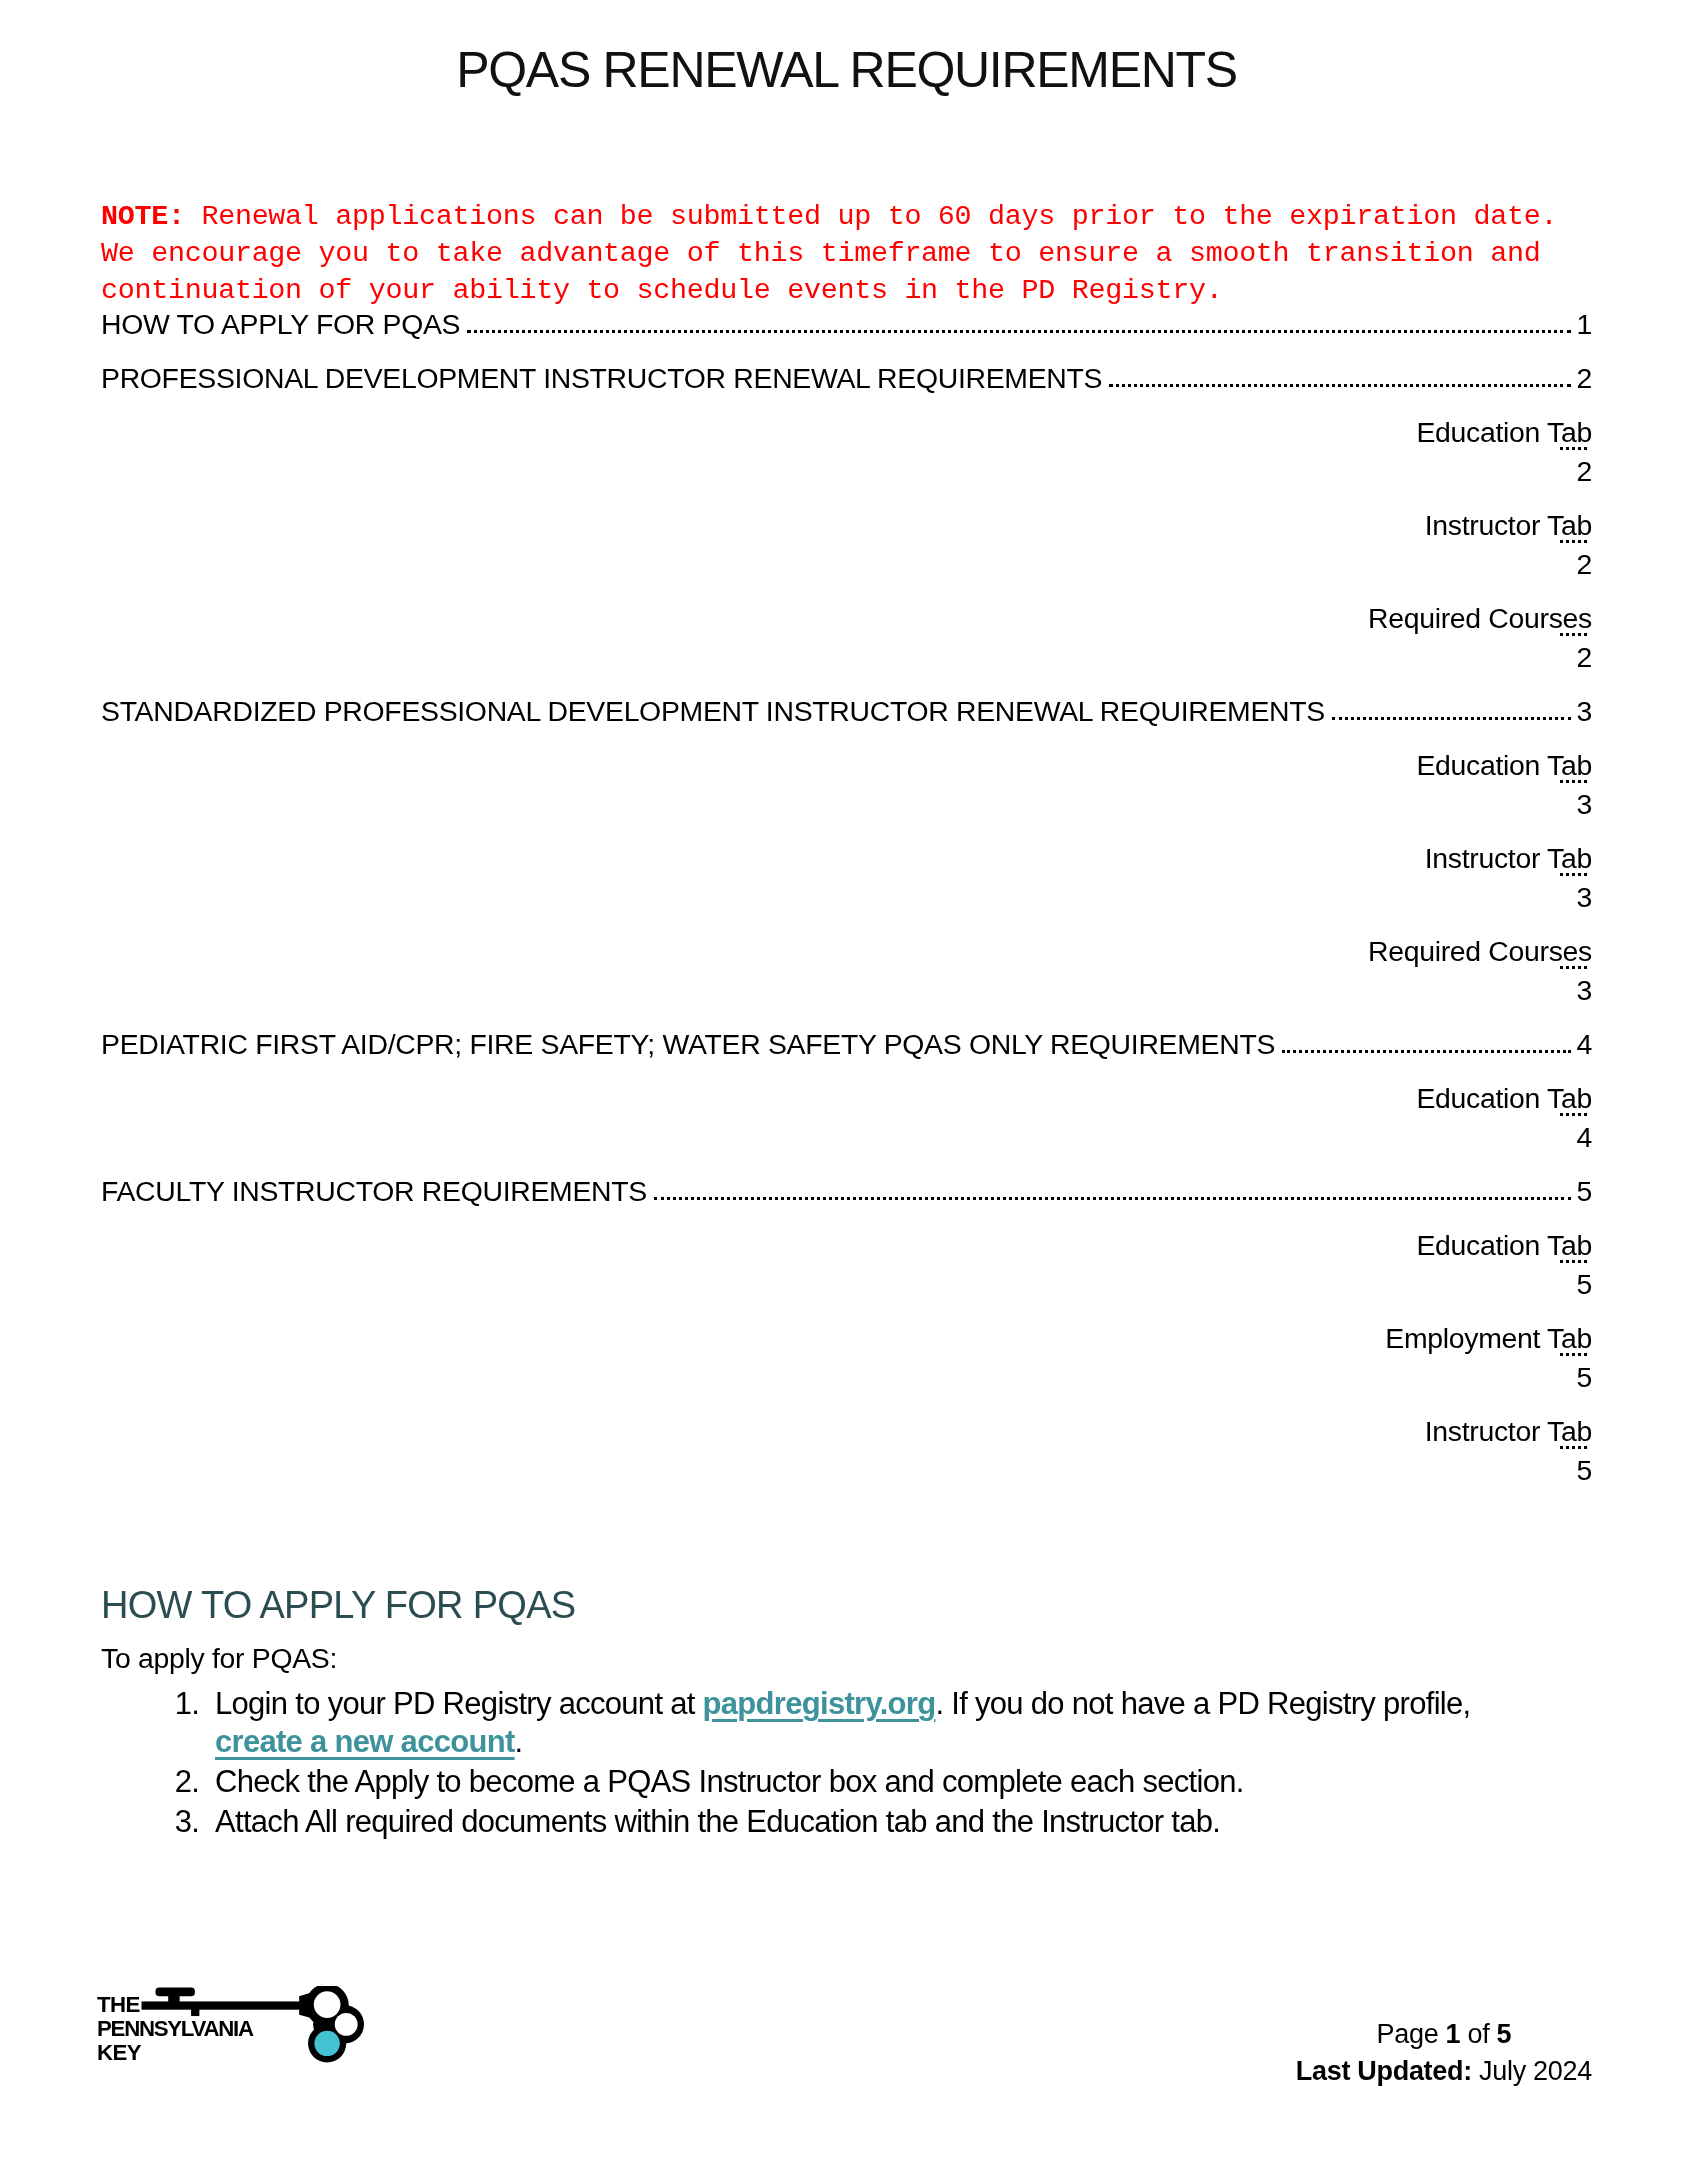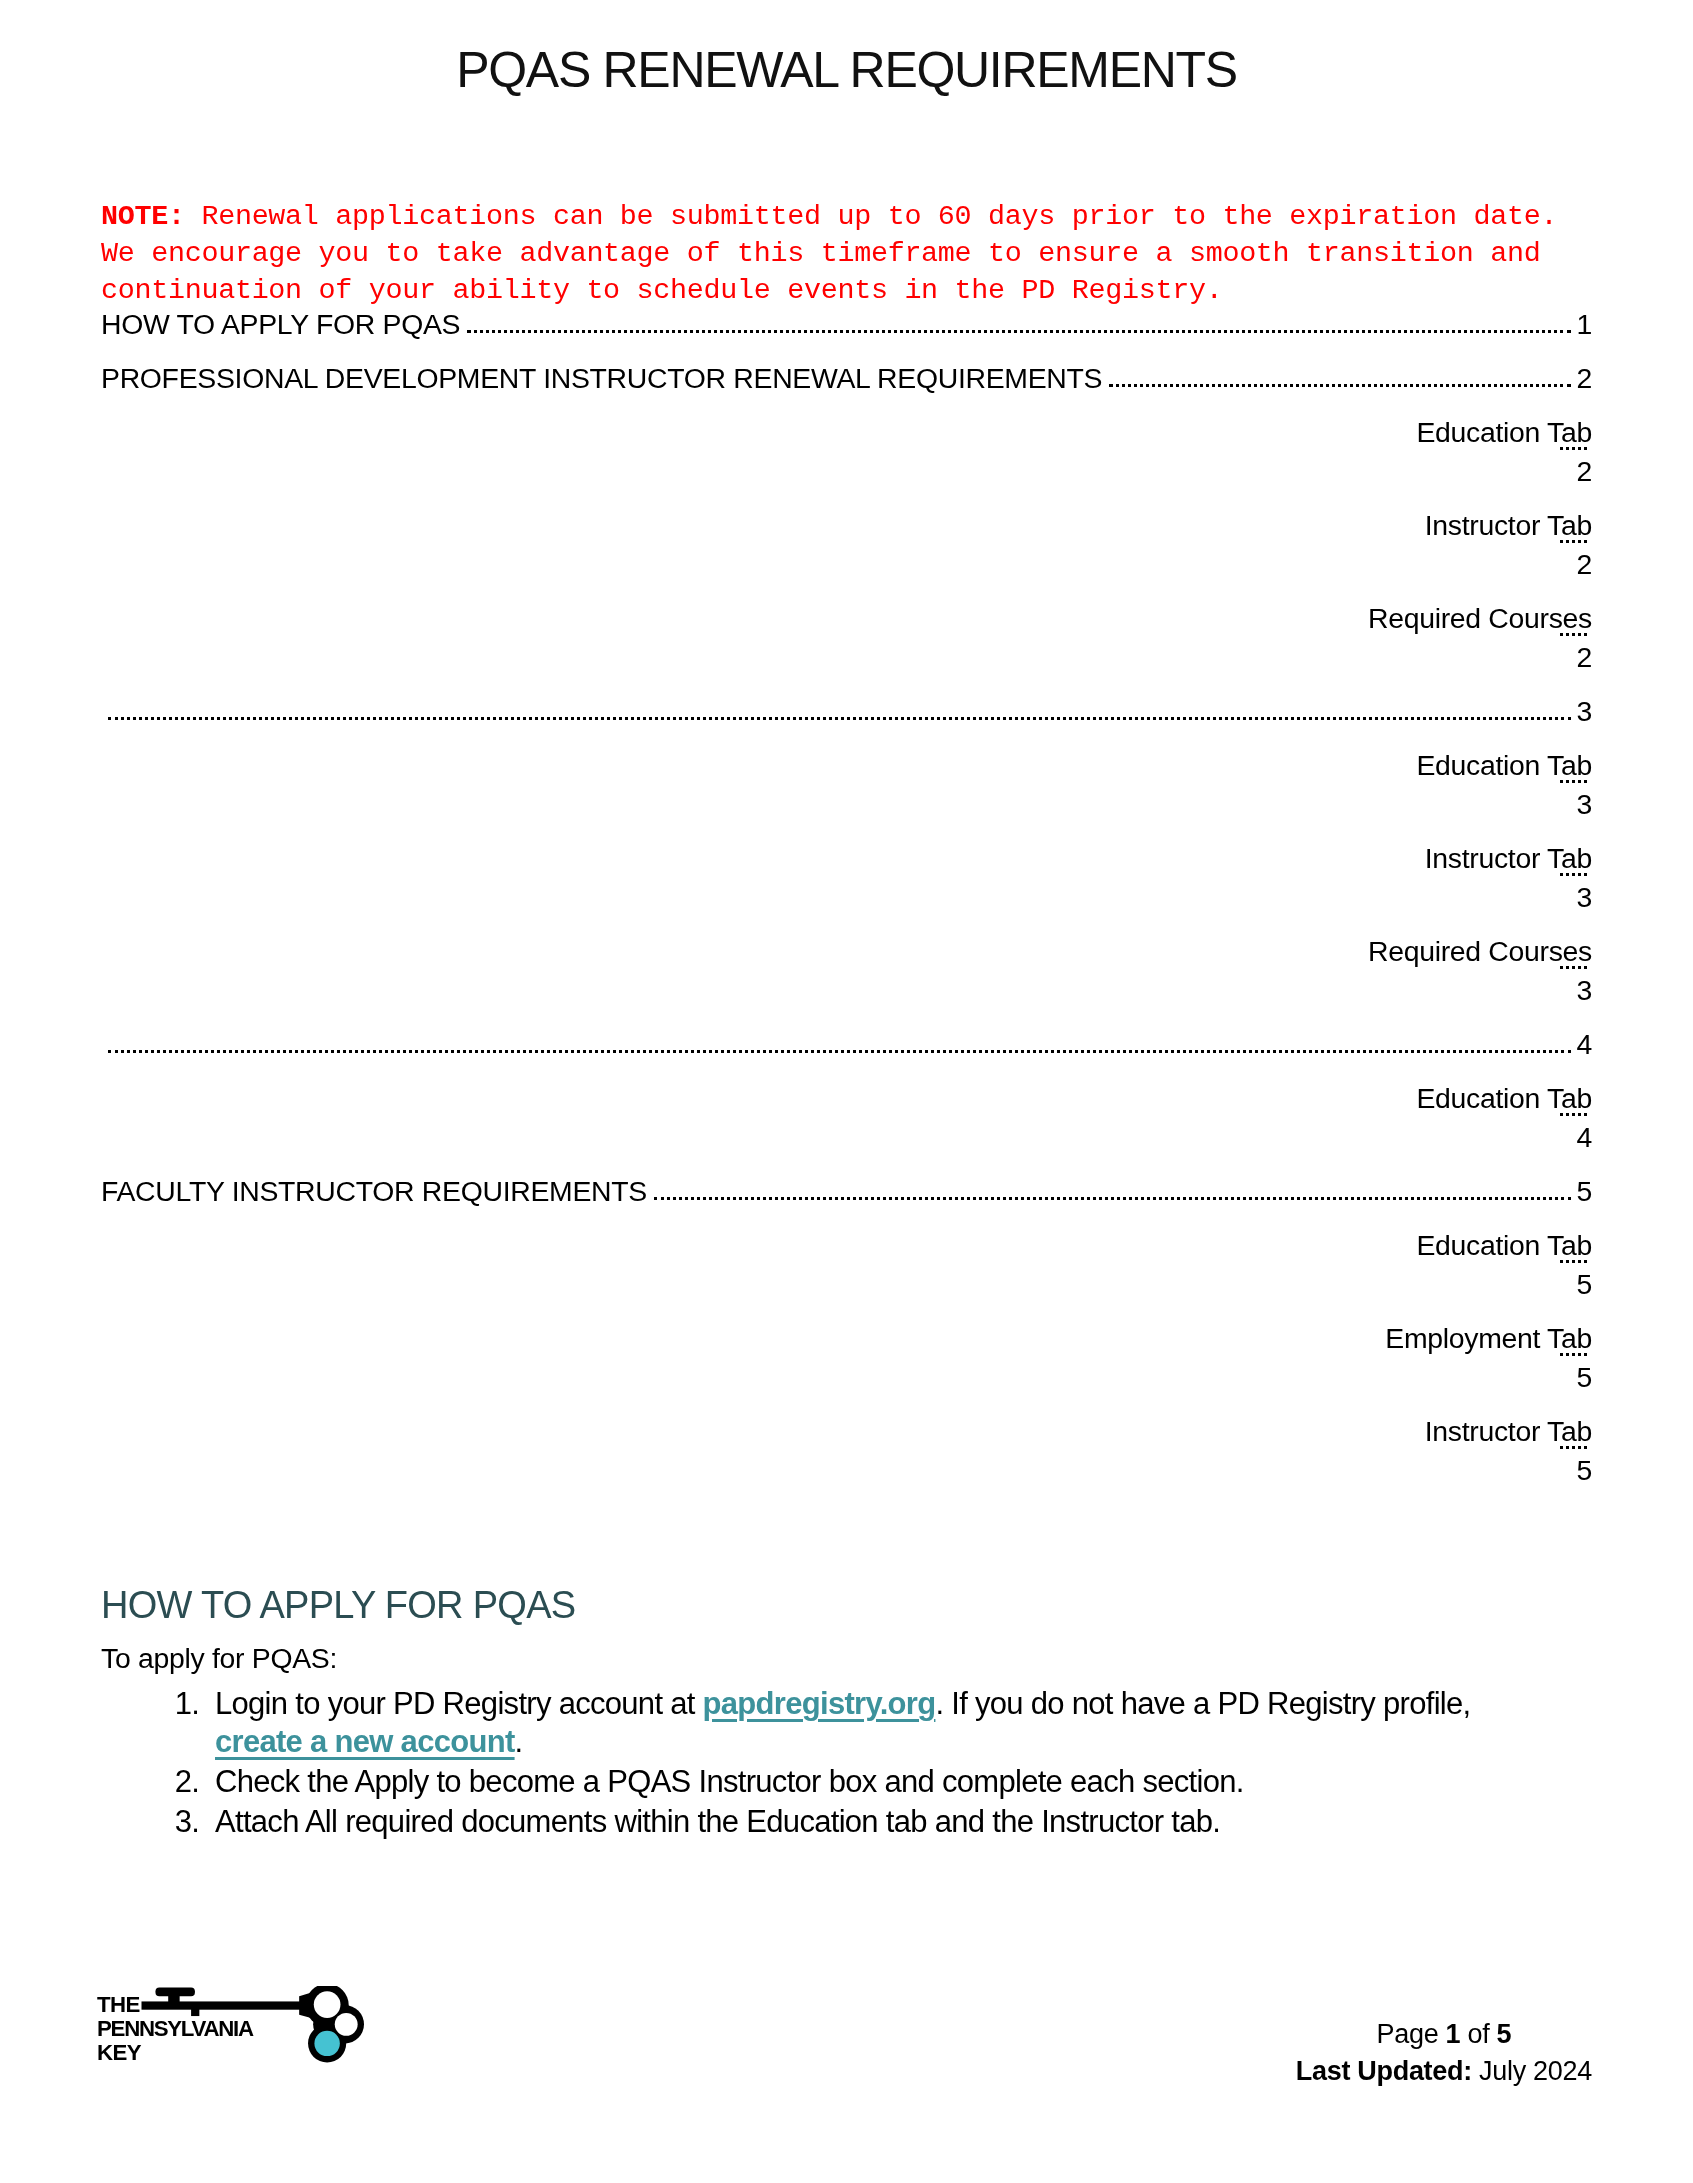--- a/index.html
+++ b/index.html
@@ -137,39 +137,41 @@
         <span class="toc-label">Instructor Tab</span>
         <span class="toc-leader"></span>
         <span class="toc-page">2</span>
       </div>
       <div class="toc-row lvl2">
         <span class="toc-label">Required Courses</span>
         <span class="toc-leader"></span>
         <span class="toc-page">2</span>
       </div>
       <div class="toc-row lvl1">
+        <span class="toc-label">STANDARDIZED PROFESSIONAL DEVELOPMENT INSTRUCTOR RENEWAL REQUIREMENTS</span>
         <span class="toc-leader"></span>
         <span class="toc-page">3</span>
       </div>
       <div class="toc-row lvl2">
         <span class="toc-label">Education Tab</span>
         <span class="toc-leader"></span>
         <span class="toc-page">3</span>
       </div>
       <div class="toc-row lvl2">
         <span class="toc-label">Instructor Tab</span>
         <span class="toc-leader"></span>
         <span class="toc-page">3</span>
       </div>
       <div class="toc-row lvl2">
         <span class="toc-label">Required Courses</span>
         <span class="toc-leader"></span>
         <span class="toc-page">3</span>
       </div>
       <div class="toc-row lvl1">
+        <span class="toc-label">PEDIATRIC FIRST AID/CPR; FIRE SAFETY; WATER SAFETY PQAS ONLY REQUIREMENTS</span>
         <span class="toc-leader"></span>
         <span class="toc-page">4</span>
       </div>
       <div class="toc-row lvl2">
         <span class="toc-label">Education Tab</span>
         <span class="toc-leader"></span>
         <span class="toc-page">4</span>
       </div>
       <div class="toc-row lvl1">
         <span class="toc-label">FACULTY INSTRUCTOR REQUIREMENTS</span>

